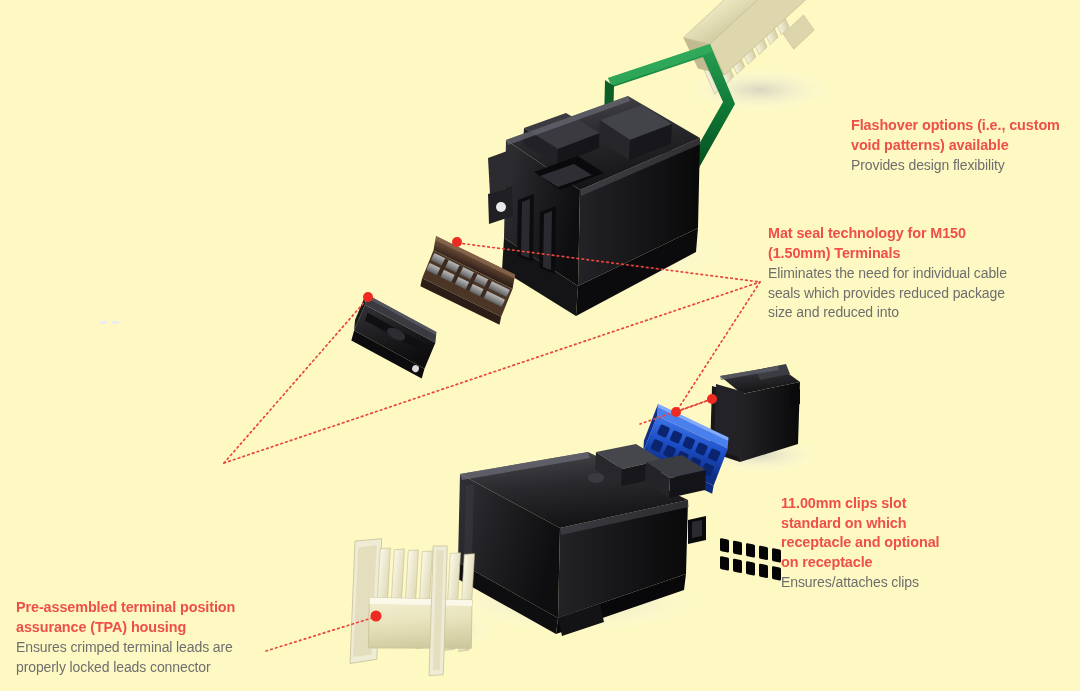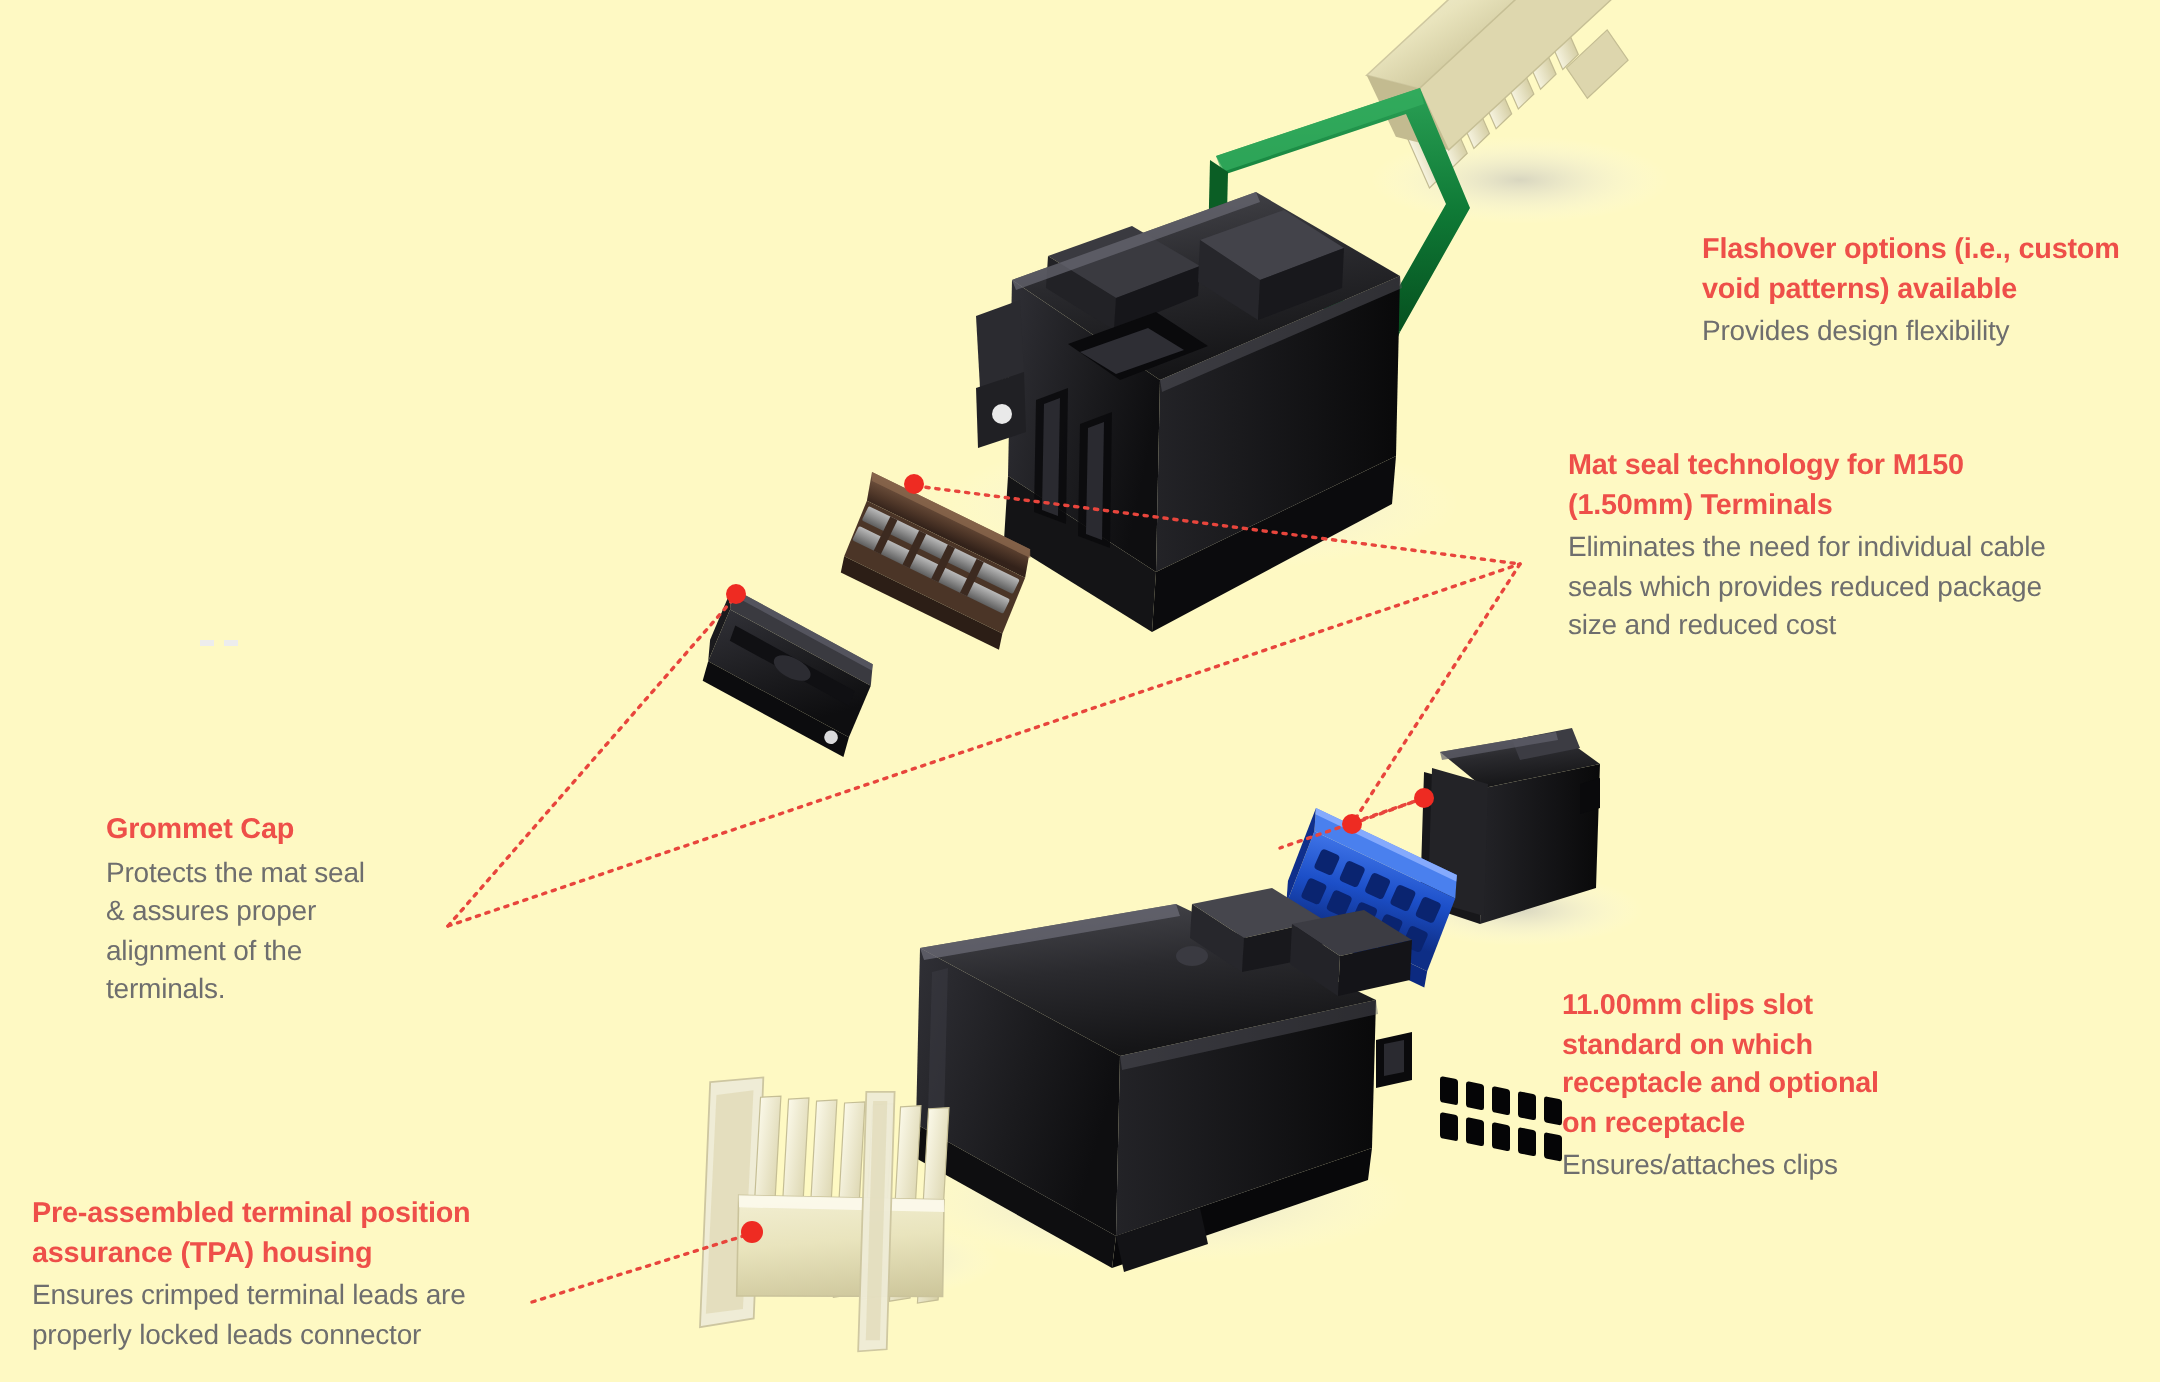--- a/index.html
+++ b/index.html
@@ -15,21 +15,21 @@
   .callout{position:absolute;}
   .callout .hd{
     color:#ee4f49;font-weight:bold;font-size:14.4px;line-height:19.5px;
     letter-spacing:-0.1px;
   }
   .callout .bd{
     color:#6e6e6e;font-size:14px;line-height:19.5px;letter-spacing:-0.1px;
     margin-top:1px;
   }
   #co-flashover{left:851px;top:116px;width:232px;}
-  #co-matseal  {left:784px;top:224px;width:286px;}
+  #co-matseal  {left:768px;top:224px;width:286px;}
   #co-clipslot {left:781px;top:494px;width:215px;}
   #co-grommet  {left:53px;top:406px;width:190px;}
   #co-tpa      {left:16px;top:598px;width:258px;}
 
   
   #art{position:absolute;left:0;top:0;width:1080px;height:691px;}
   #leaders{position:absolute;left:0;top:0;width:1080px;height:691px;pointer-events:none;}
 
   .faint-dash{position:absolute;left:100px;top:310px;width:26px;height:3px;}
   .faint-dash i{display:inline-block;width:7px;height:3px;background:#ededed;margin-right:5px;}
@@ -329,47 +329,36 @@
   </div>
 
   <div class="callout" id="co-matseal">
     <div class="hd">
       <div>Mat seal technology for M150</div>
       <div>(1.50mm) Terminals</div>
     </div>
     <div class="bd">
       <div>Eliminates the need for individual cable</div>
       <div>seals which provides reduced package</div>
-      <div>size and reduced cost</div>
+      <div>size and reduced into</div>
     </div>
   </div>
 
   <div class="callout" id="co-clipslot">
     <div class="hd">
       <div>11.00mm clips slot</div>
       <div>standard on which</div>
       <div>receptacle and optional</div>
       <div>on receptacle</div>
     </div>
     <div class="bd">
       <div>Ensures/attaches clips</div>
     </div>
   </div>
 
-  <div class="callout" id="co-grommet">
-    <div class="hd">
-      <div>Grommet Cap</div>
-    </div>
-    <div class="bd">
-      <div>Protects the mat seal</div>
-      <div>&amp; assures proper</div>
-      <div>alignment of the</div>
-      <div>terminals.</div>
-    </div>
-  </div>
 
   <div class="callout" id="co-tpa">
     <div class="hd">
       <div>Pre-assembled terminal position</div>
       <div>assurance (TPA) housing</div>
     </div>
     <div class="bd">
       <div>Ensures crimped terminal leads are</div>
       <div>properly locked leads connector</div>
     </div>

